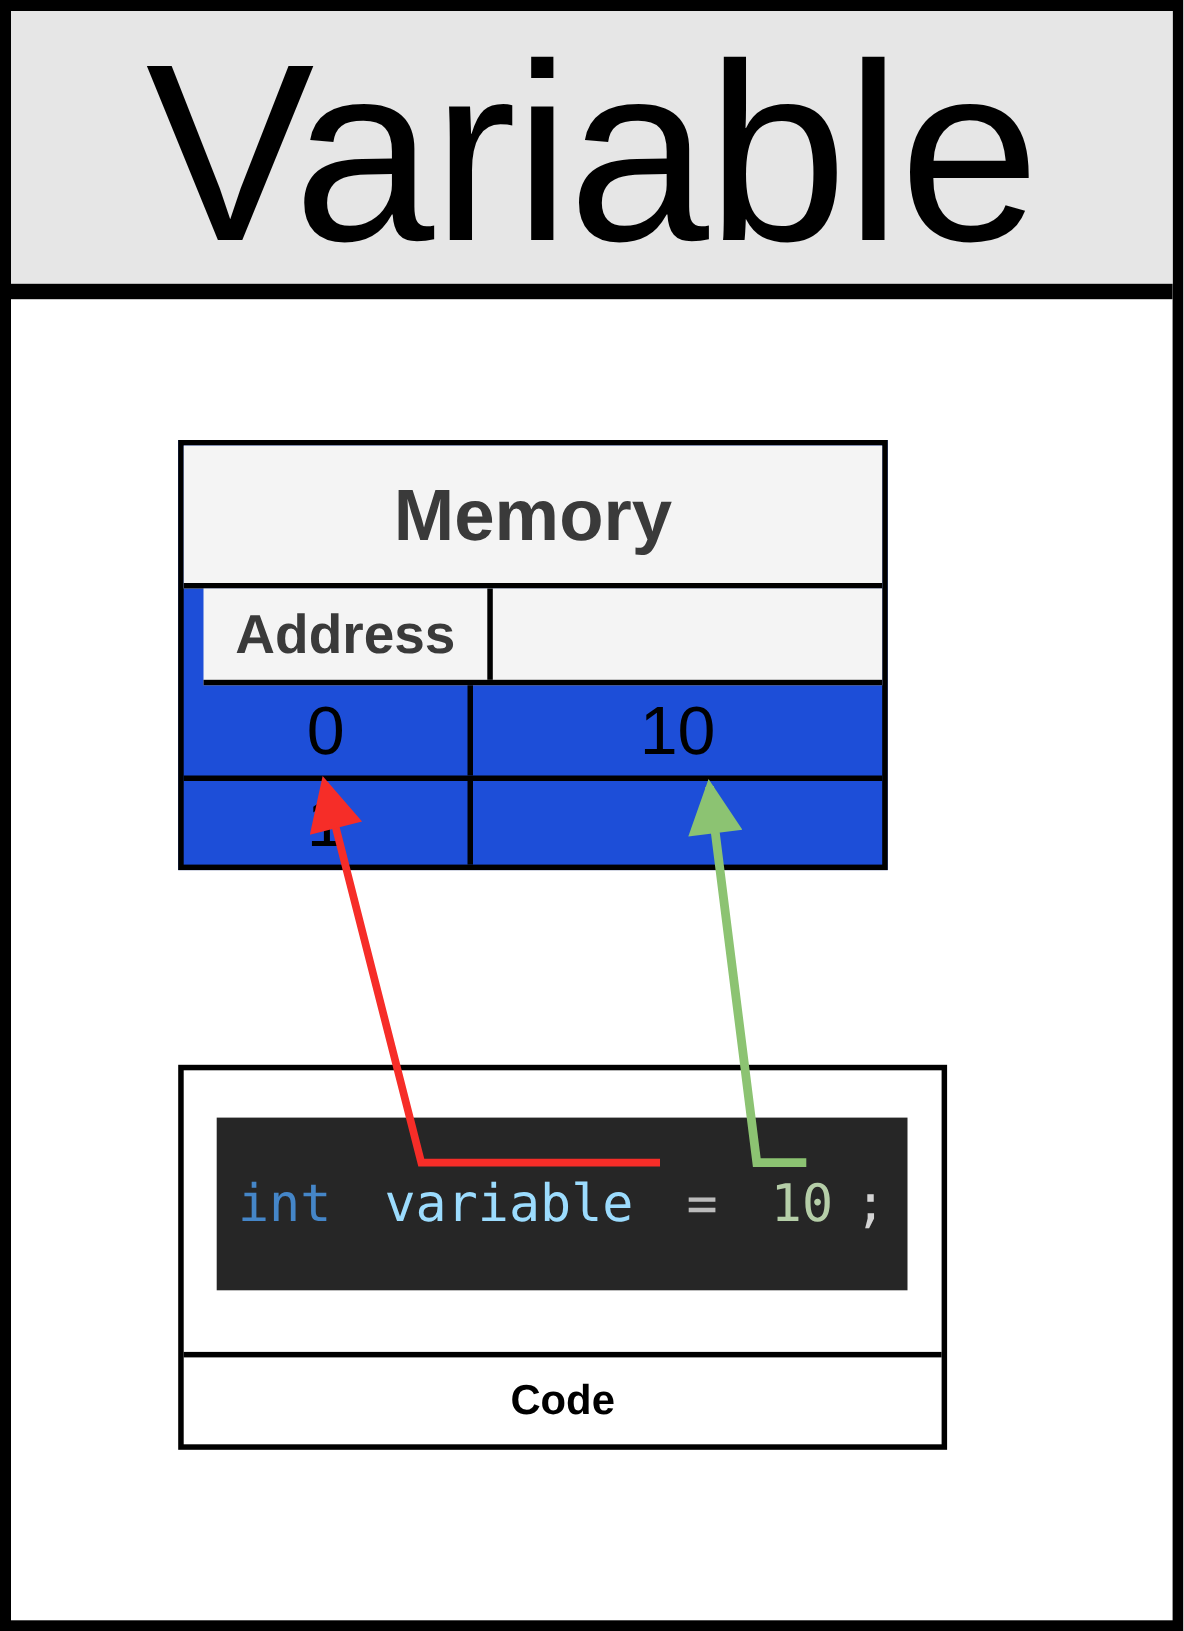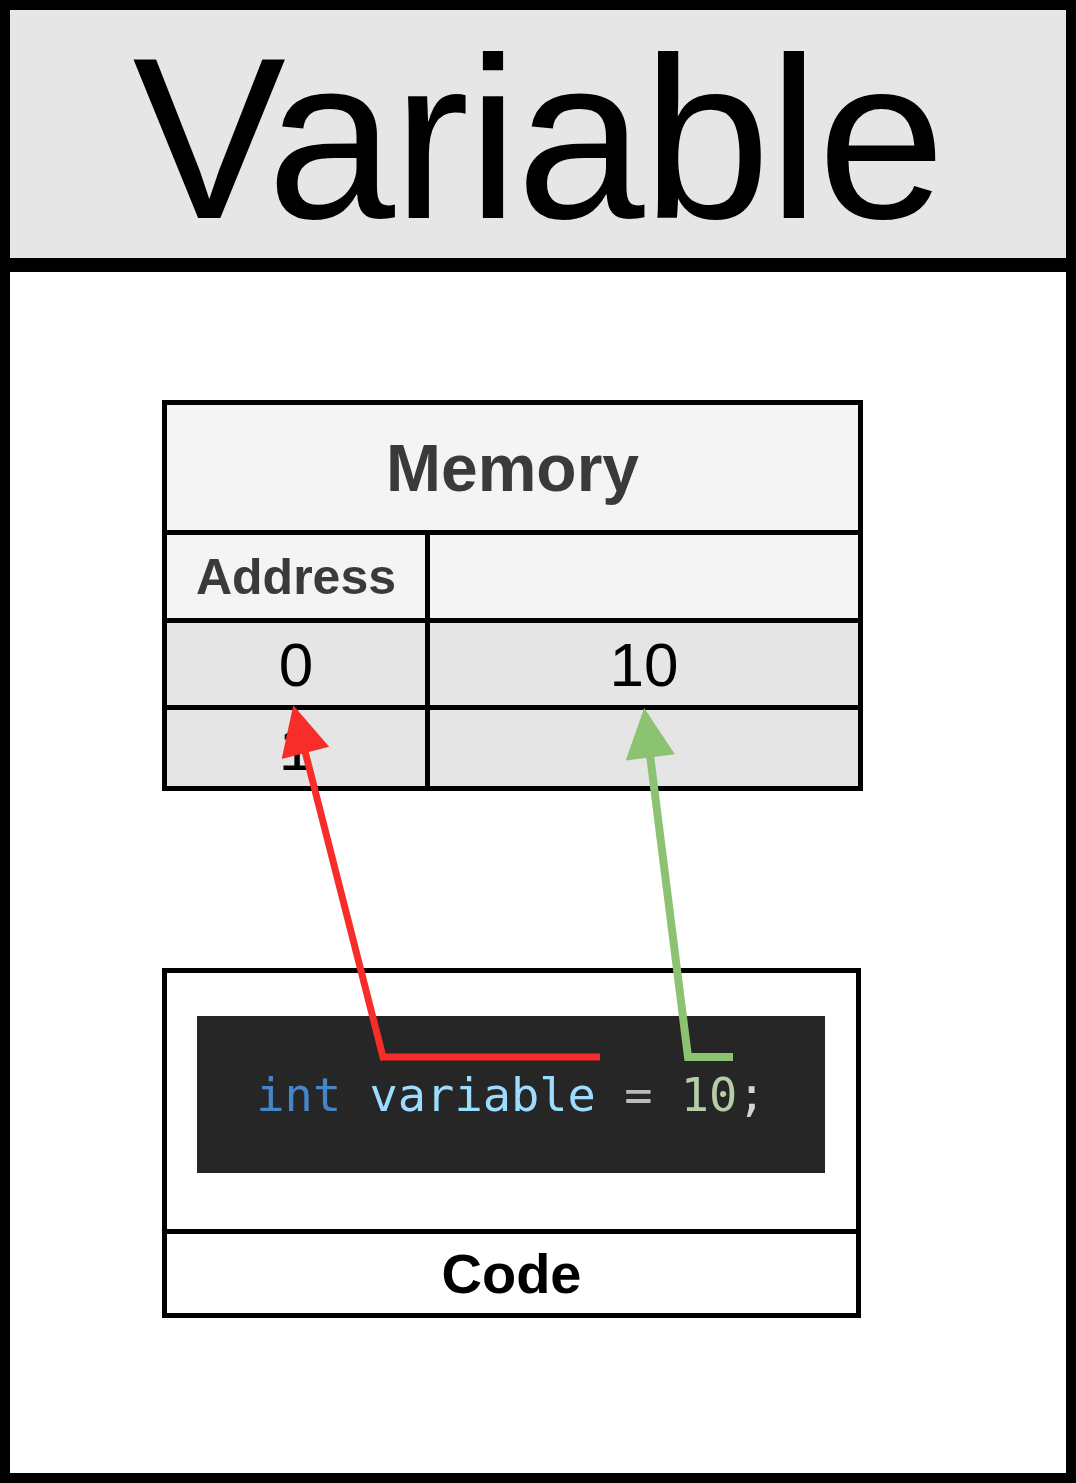--- a/index.html
+++ b/index.html
@@ -24,33 +24,33 @@
   .title-band .title-text{
     font-size:230px;
     font-weight:400;
     color:#000;
     line-height:1;
     padding-top:10px;
     letter-spacing:-2px;
   }
   
   .mem-table{
-    position:absolute;left:162px;top:400px;width:701px;height:391px;
-    box-sizing:border-box;border:5px solid #000;background:#e5e5e5;
+    position:absolute;left:162px;top:400px;width:645px;height:391px;
+    box-sizing:border-box;border:5px solid #000;background:#1d4ed8;
     display:flex;flex-direction:column;
   }
   .mem-title-row{
     height:130px;box-sizing:border-box;border-bottom:5px solid #000;
     display:flex;align-items:center;justify-content:center;
     font-size:66px;font-weight:bold;color:#3a3a3a;
   }
   .mem-header-row{
     height:88px;box-sizing:border-box;border-bottom:5px solid #000;
     display:flex;
-    font-size:50px;font-weight:bold;color:#3a3a3a;
+    font-size:50px;font-weight:bold;color:#3a3a3a;margin-left:18px;
   }
   .mem-data-row{
     height:87px;box-sizing:border-box;border-bottom:5px solid #000;
     display:flex;
     font-size:62px;font-weight:400;color:#000;
   }
   .mem-data-row.last{flex:1;border-bottom:none;}
   .cell-addr{
     width:263px;box-sizing:border-box;border-right:5px solid #000;
     display:flex;align-items:center;justify-content:center;
@@ -65,26 +65,27 @@
     display:flex;flex-direction:column;
   }
   .code-content{
     flex:1;position:relative;
   }
   .code-dark{
     position:absolute;left:30px;top:43px;width:628px;height:157px;
     display:flex;align-items:center;justify-content:center;
     font-family:"DejaVu Sans Mono",monospace;
     font-size:47px;
+    gap:20px;
   }
   .code-dark span{white-space:pre;}
   .code-label-row{
     height:84px;box-sizing:border-box;border-top:5px solid #000;
     display:flex;align-items:center;justify-content:center;
-    font-size:56px;font-weight:bold;color:#000;
+    font-size:38px;font-weight:bold;color:#000;
   }
   .arrows{
     position:absolute;inset:0;width:1076px;height:1483px;
     pointer-events:none;
   }
 </style>
 </head>
 <body>
 
 <div class="stage">

